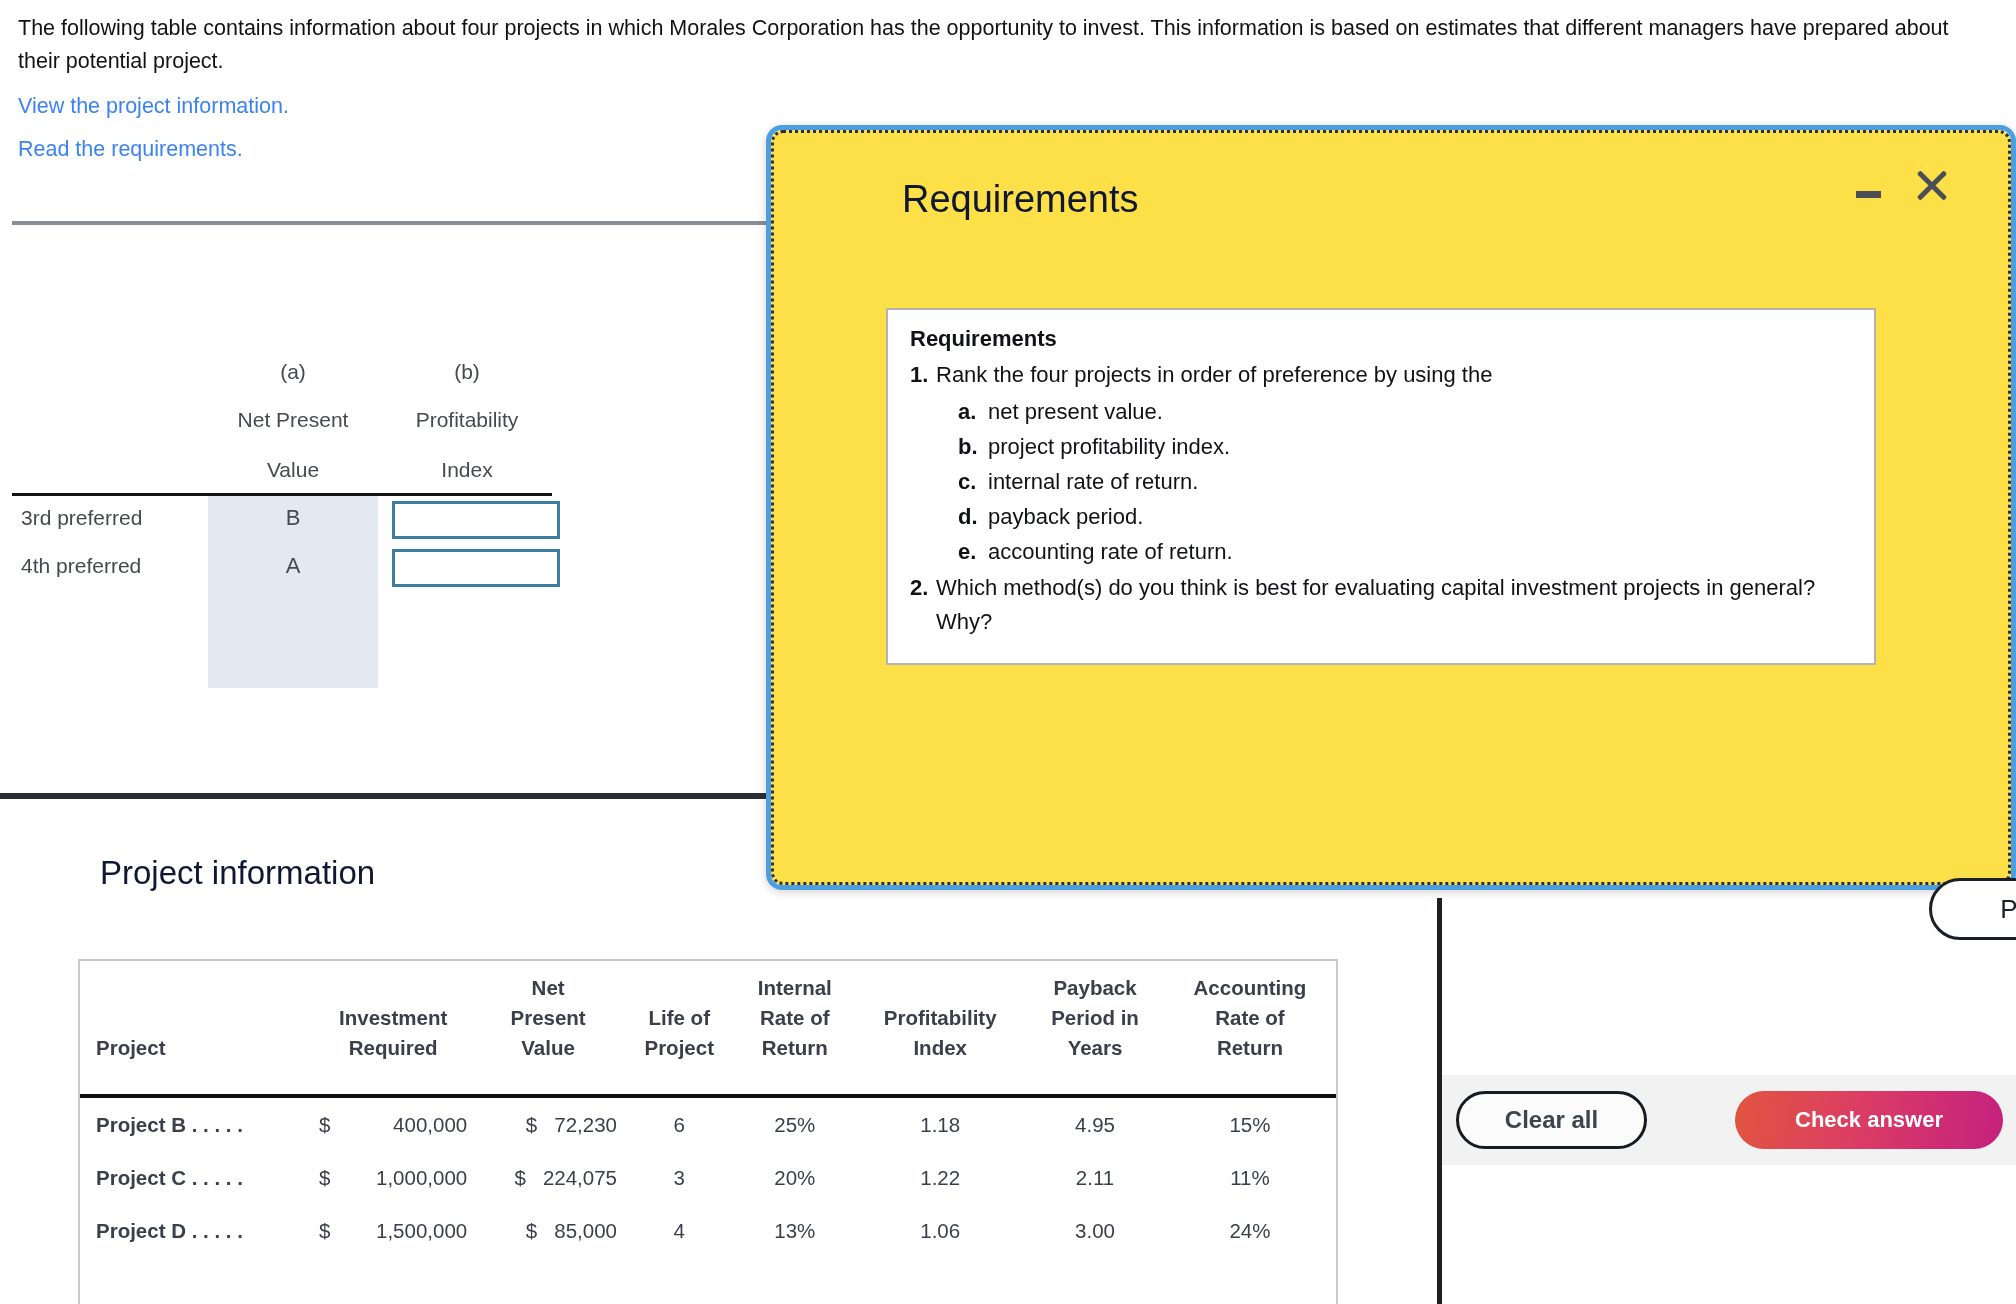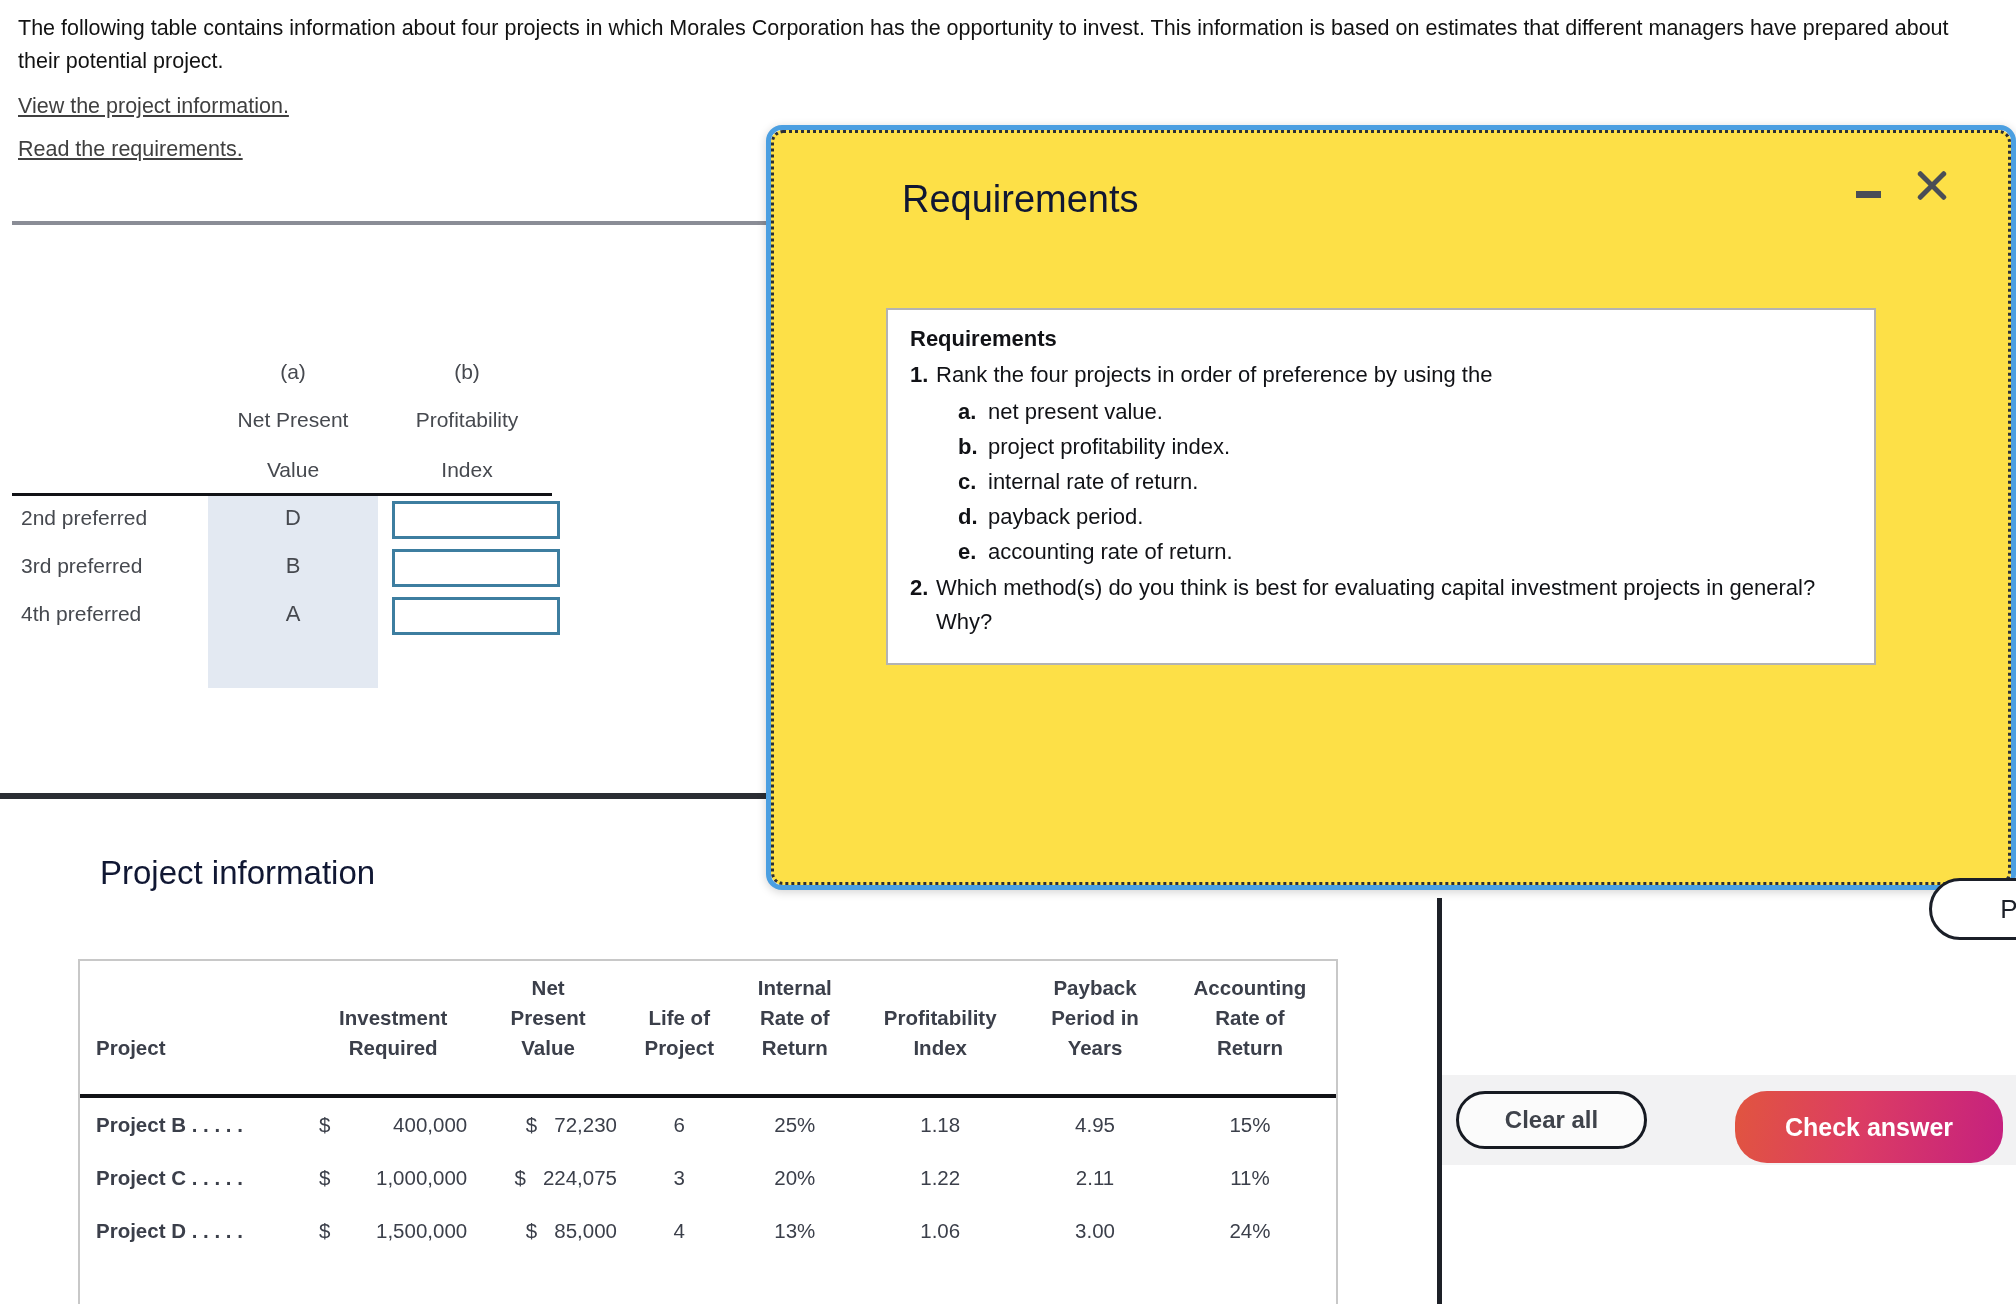--- a/index.html
+++ b/index.html
@@ -21,22 +21,21 @@
     position: absolute;
     left: 18px; top: 12px; width: 1975px;
     font-size: 21.5px;
     line-height: 33px;
     color: #121212;
   }
   .link {
     position: absolute;
     left: 18px;
     font-size: 21.5px;
-    color: #404040;
-    text-decoration: underline;
+    color: #3b82f6;
     cursor: pointer;
     white-space: nowrap;
   }
   .link.l1 { top: 94px; }
   .link.l2 { top: 137px; }
 
   .hr-gray {
     position: absolute;
     left: 12px; top: 221px; width: 2004px; height: 4px;
     background: #8a8d96;
@@ -182,26 +181,26 @@
     border-radius: 32px;
     background: #fbfbfb;
     color: #3f434b;
     font-size: 24px; font-weight: bold;
     display: flex; align-items: center; justify-content: center;
     cursor: pointer;
   }
   .btn-check {
     position: absolute;
     left: 1735px; top: 1091px;
-    width: 268px; height: 72px;
+    width: 268px; height: 58px;
     border: none;
     border-radius: 32px;
     background: linear-gradient(100deg, #e1553f 0%, #dc3d63 45%, #c5207f 100%);
     color: #ffffff;
-    font-size: 25px; font-weight: bold;
+    font-size: 22px; font-weight: bold;
     display: flex; align-items: center; justify-content: center;
     cursor: pointer;
   }
 
   
   .dialog {
     position: absolute;
     left: 766px; top: 125px;
     width: 1250px; height: 765px;
     background: #ffffff;
@@ -320,25 +319,20 @@
       <div class="hcell hA2">Net Present</div>
       <div class="hcell hB2">Profitability</div>
       <div class="hcell hA3">Value</div>
       <div class="hcell hB3">Index</div>
     </div>
   </div>
   <div class="rank-rule"></div>
   <div class="shade-col"></div>
 
   <div class="rank-rows">
-    <div class="rank-row">
-      <div class="rlabel">2nd preferred</div>
-      <div class="rvalue">D</div>
-      <div class="rinput"></div>
-    </div>
     <div class="rank-row">
       <div class="rlabel">3rd preferred</div>
       <div class="rvalue">B</div>
       <div class="rinput"></div>
     </div>
     <div class="rank-row">
       <div class="rlabel">4th preferred</div>
       <div class="rvalue">A</div>
       <div class="rinput"></div>
     </div>

